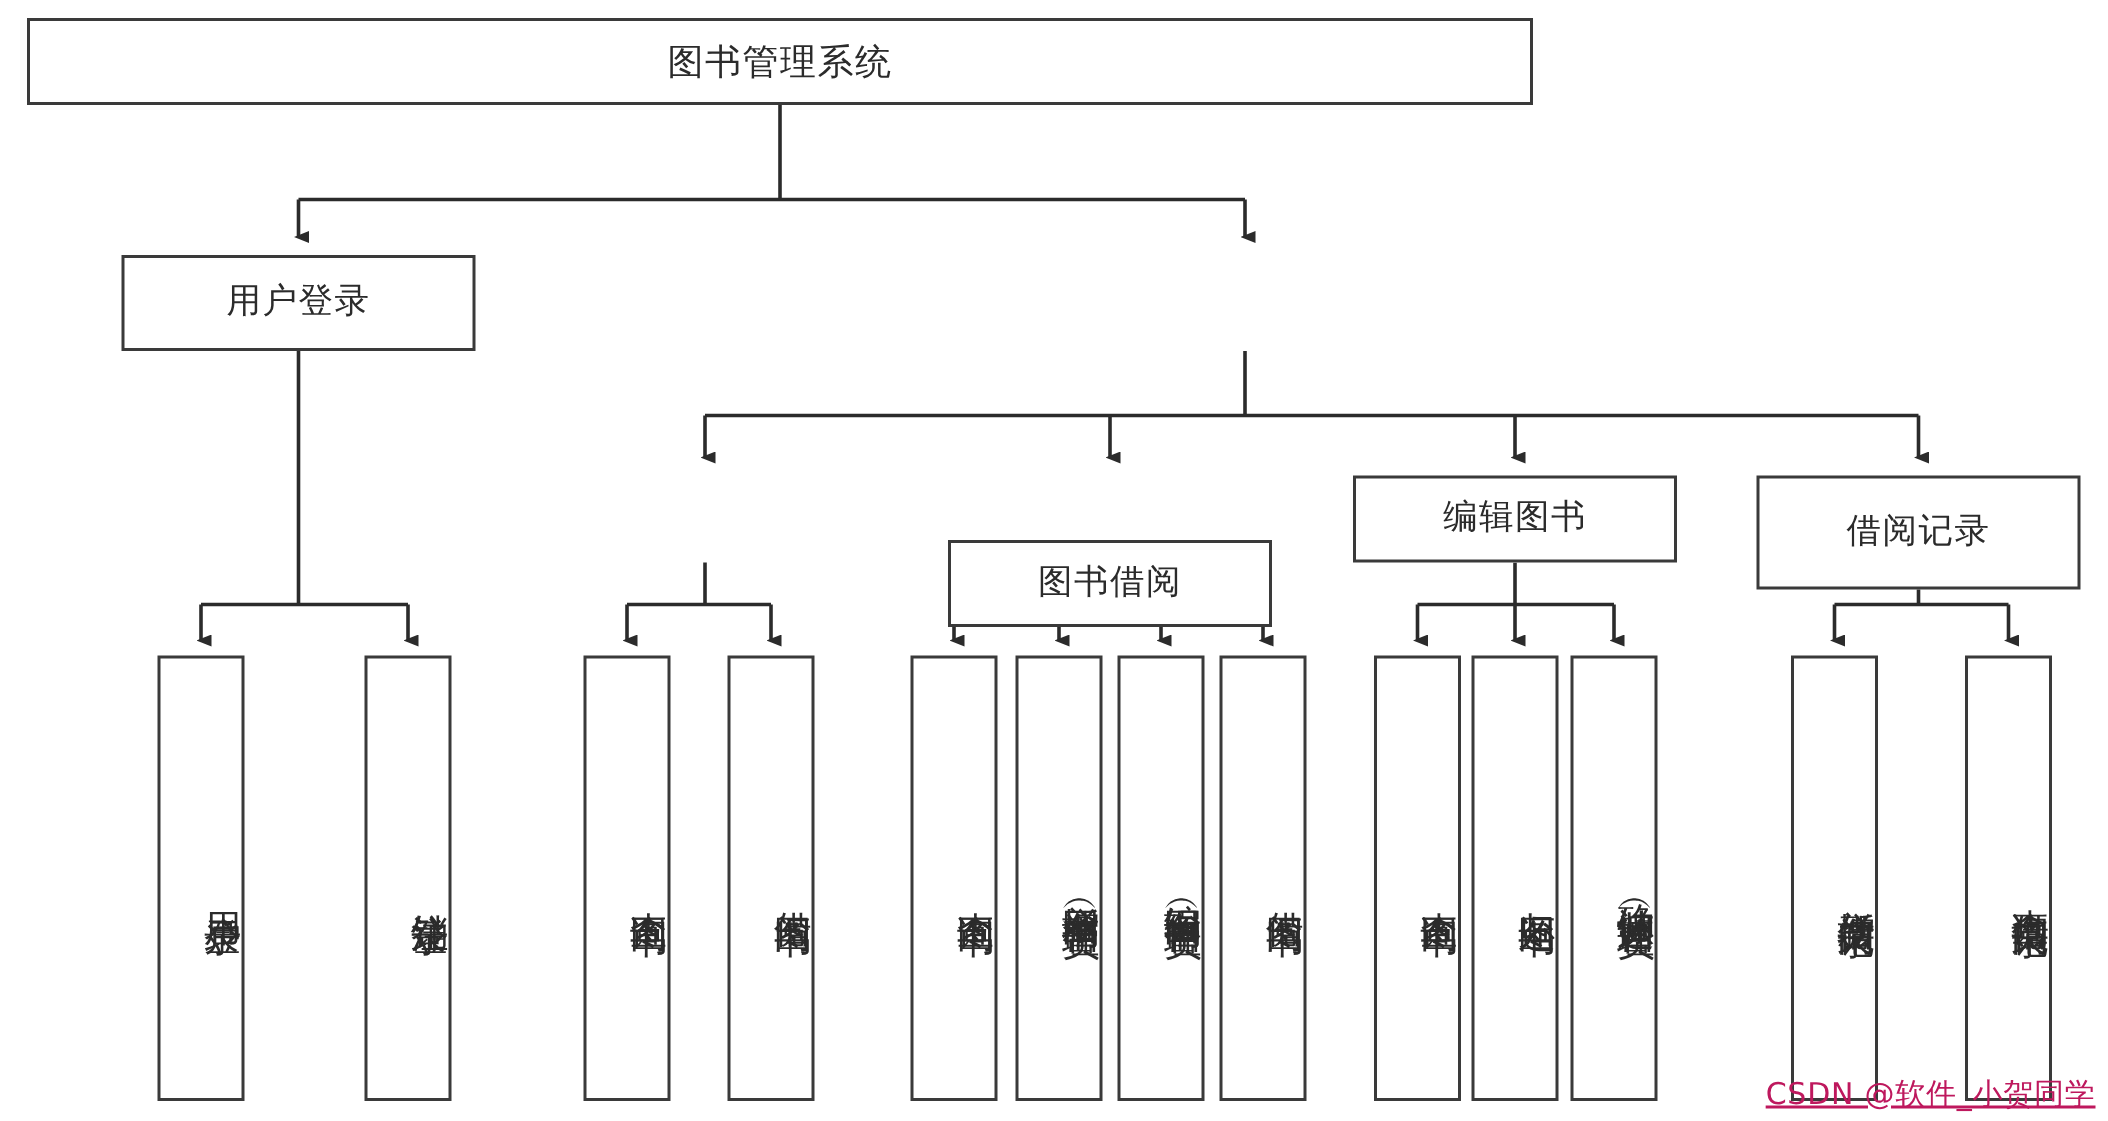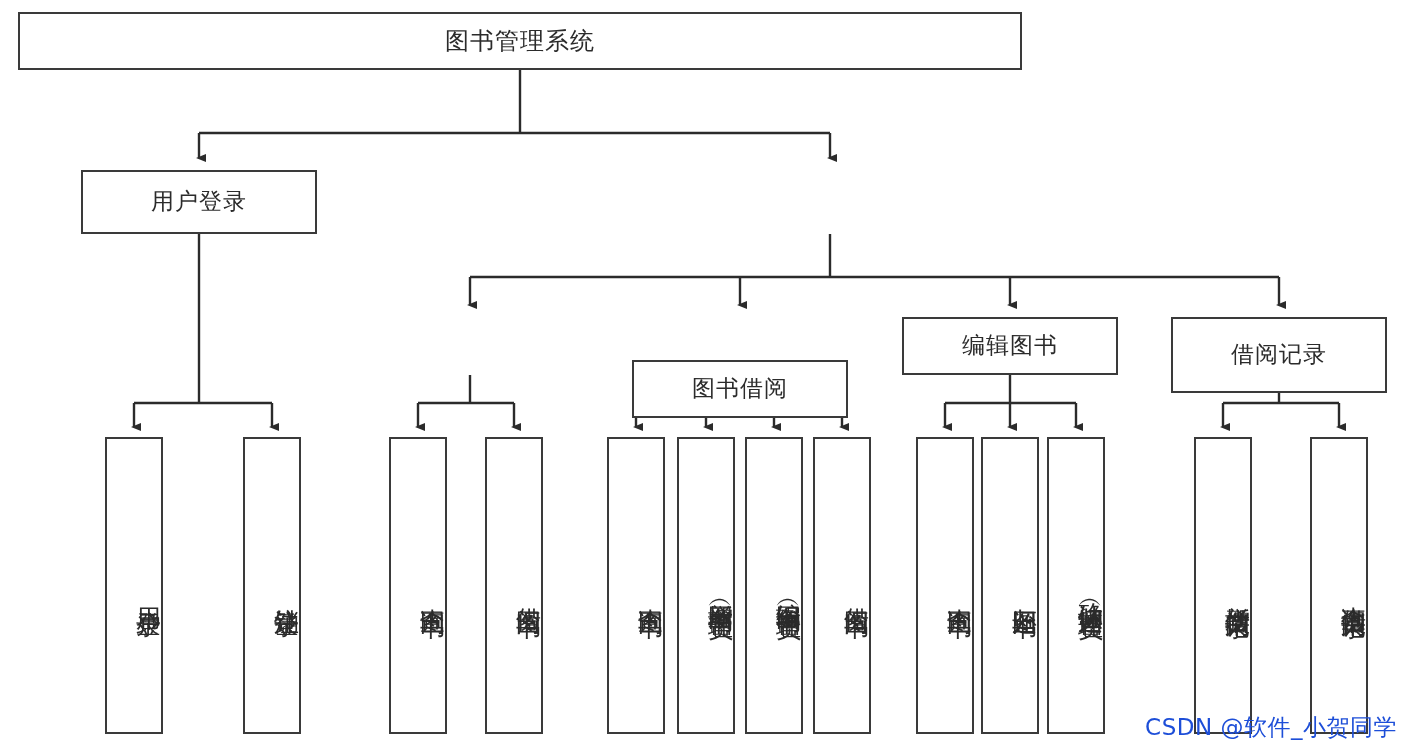--- a/index.html
+++ b/index.html
@@ -56,25 +56,26 @@
   }
   .node.v .vtext {
     writing-mode: vertical-rl;
     text-orientation: upright;
     display: block;
   }
   .watermark {
     position: absolute;
     right: 8px;
     bottom: 4px;
-    font-size: 23px;
-    color: #1d4ed8;
+    font-size: 20px;
+    color: #be185d;
     letter-spacing: 0.5px;
     white-space: nowrap;
     user-select: none;
+    text-decoration: underline;
   }
 </style>
 </head>
 <body>
 
 <div id="canvas">
 
   <svg class="wires" viewBox="0 0 1405 747">
     <defs>
       <marker id="arrow" markerWidth="10" markerHeight="10" refX="4" refY="7" orient="auto" markerUnits="userSpaceOnUse">

